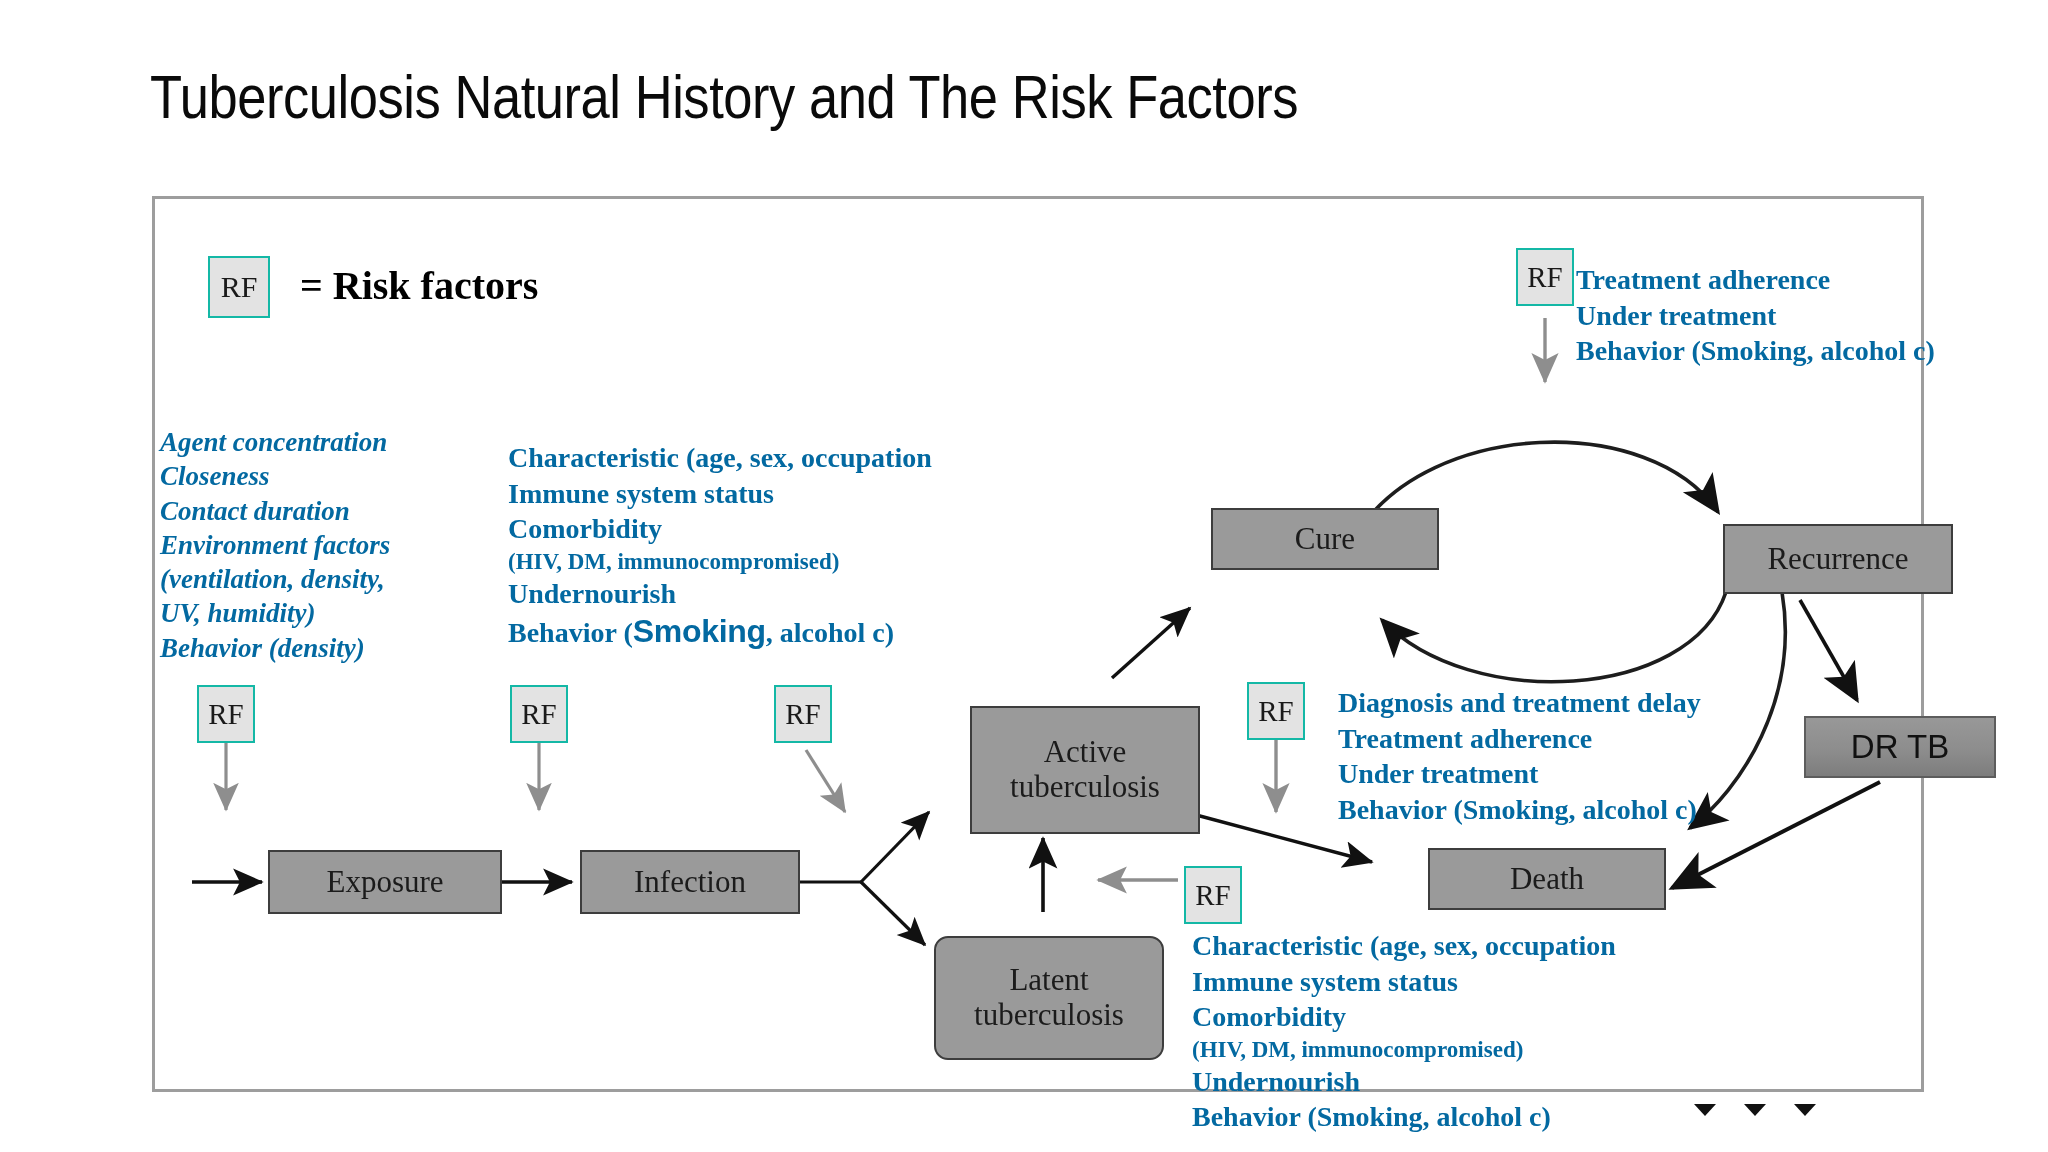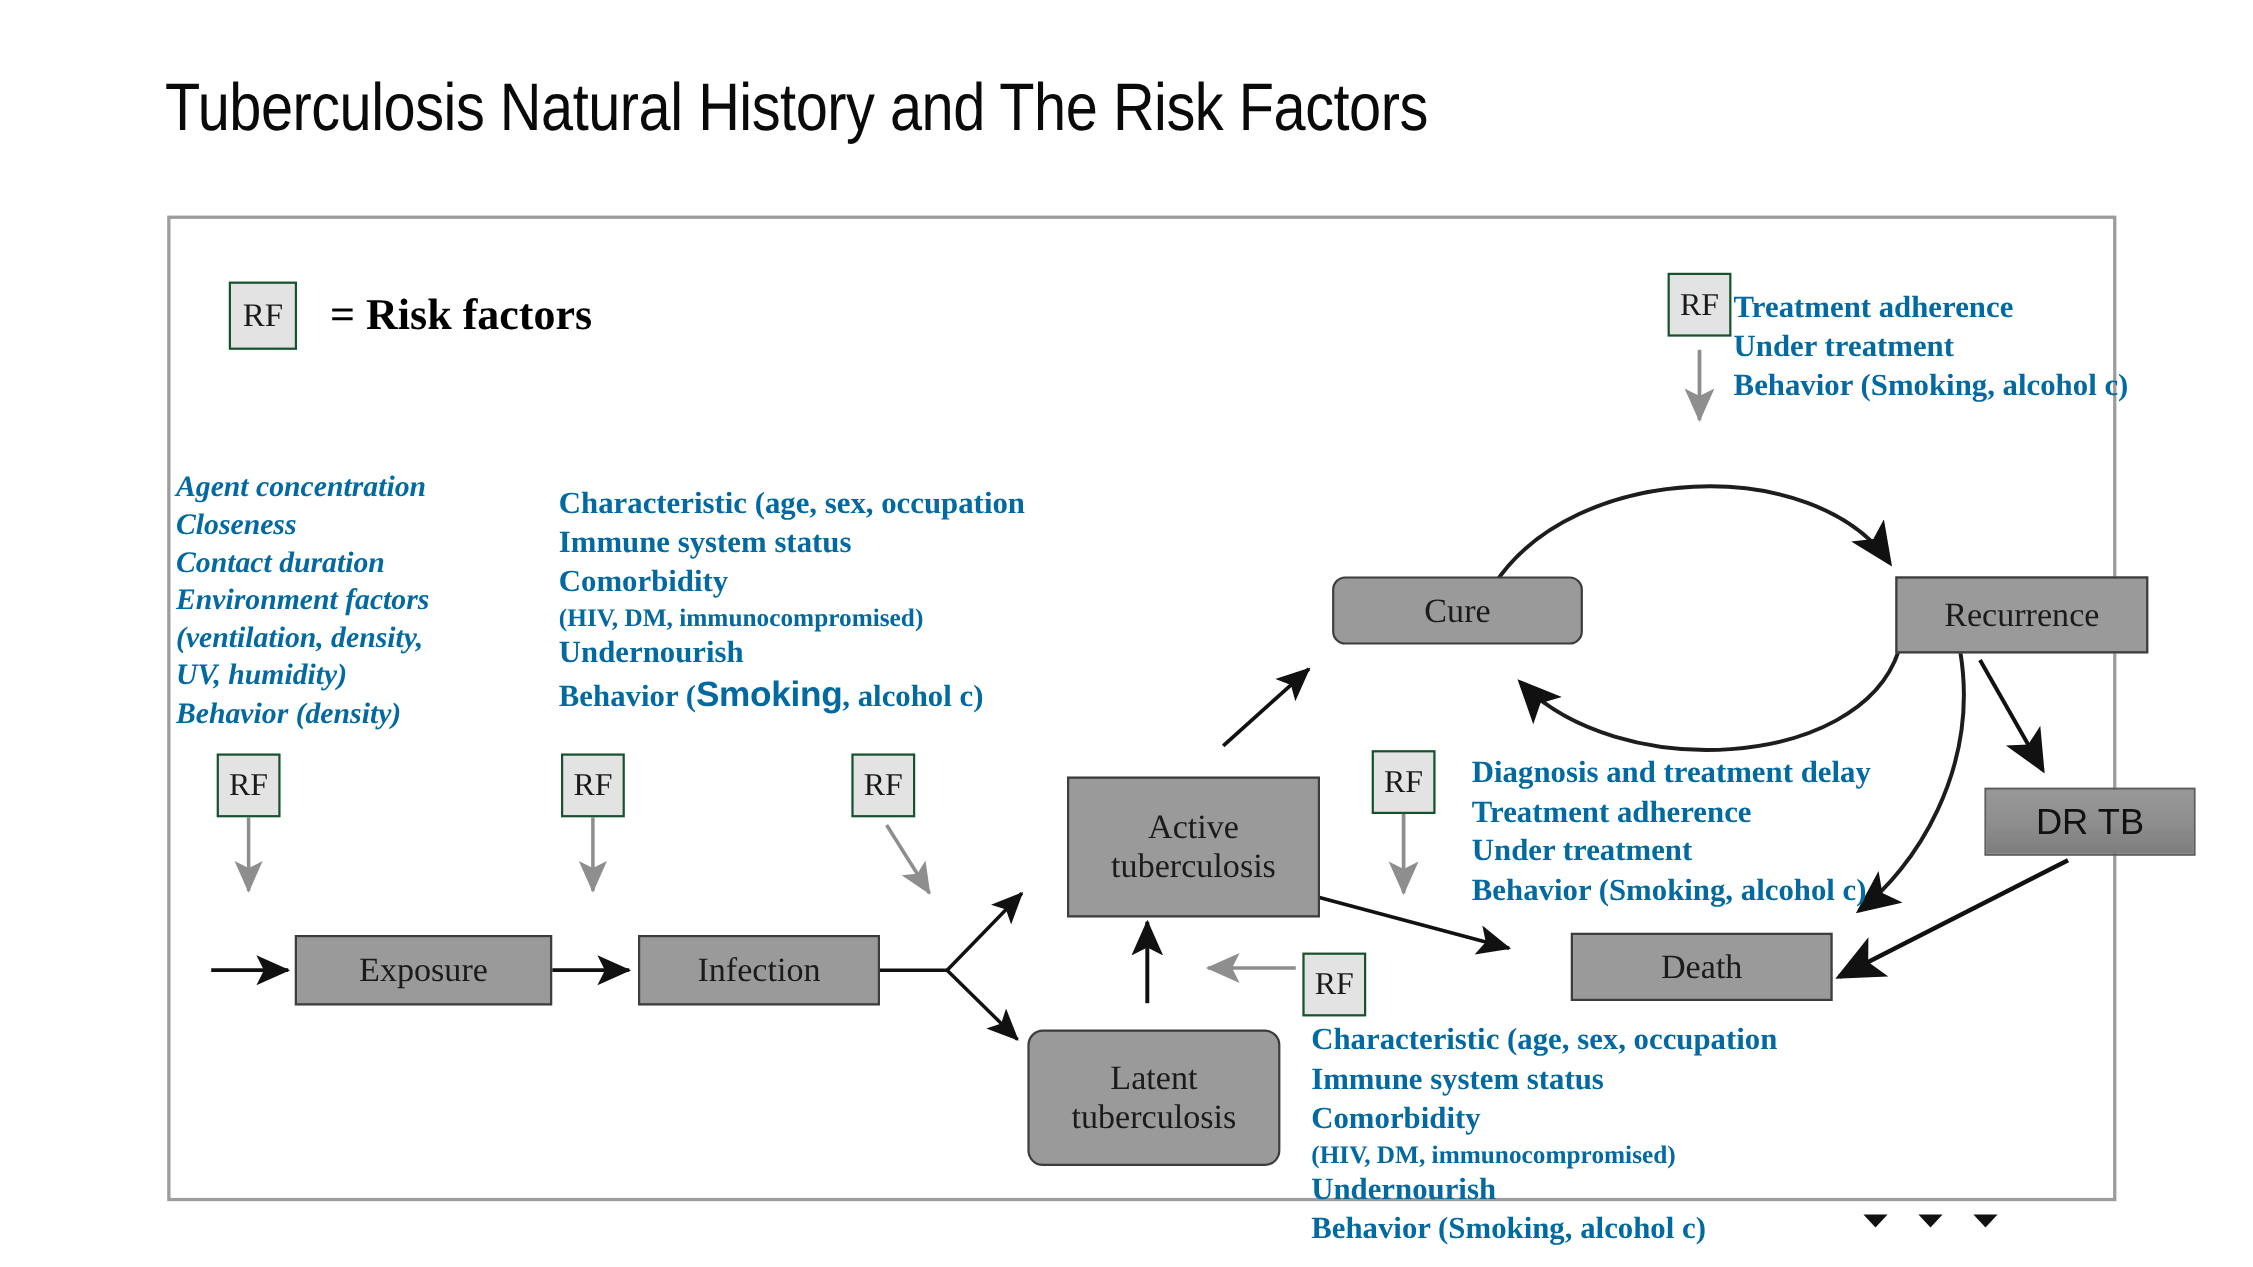--- a/index.html
+++ b/index.html
@@ -64,21 +64,21 @@
     font-size:33px;
     color:#111;
   }
 
   
   .rf{
     position:absolute;
     box-sizing:border-box;
     width:58px;height:58px;
     background:#e3e3e3;
-    border:2px solid #14532d;
+    border:2px solid #14b8a6;
     font-family:"Liberation Serif", serif;
     font-size:29px;
     color:#1a1a1a;
     display:flex;align-items:center;justify-content:center;
   }
   .rf.lg{width:62px;height:62px;font-size:30px;}
 
   
   .tblock{
     position:absolute;
@@ -235,21 +235,21 @@
   <div class="node two-line" style="left:934px;top:706px;width:230px;height:128px;flex-direction:column;margin-left:36px;">
     <span>Active</span>
     <span>tuberculosis</span>
   </div>
 
   <div class="node two-line" style="left:934px;top:936px;width:230px;height:124px;flex-direction:column;border-radius:14px;">
     <span>Latent</span>
     <span>tuberculosis</span>
   </div>
 
-  <div class="node" style="left:1211px;top:524px;width:228px;height:62px;border-radius:12px;">Cure</div>
+  <div class="node" style="left:1211px;top:508px;width:228px;height:62px;">Cure</div>
 
   <div class="node" style="left:1723px;top:524px;width:230px;height:70px;">Recurrence</div>
 
   <div class="node" style="left:1428px;top:848px;width:238px;height:62px;">Death</div>
 
   <div class="node drtb" style="left:1804px;top:716px;width:192px;height:62px;">DR TB</div>
 
   <div class="tick" style="left:1694px;top:1104px;"></div>
   <div class="tick" style="left:1744px;top:1104px;"></div>
   <div class="tick" style="left:1794px;top:1104px;"></div>

